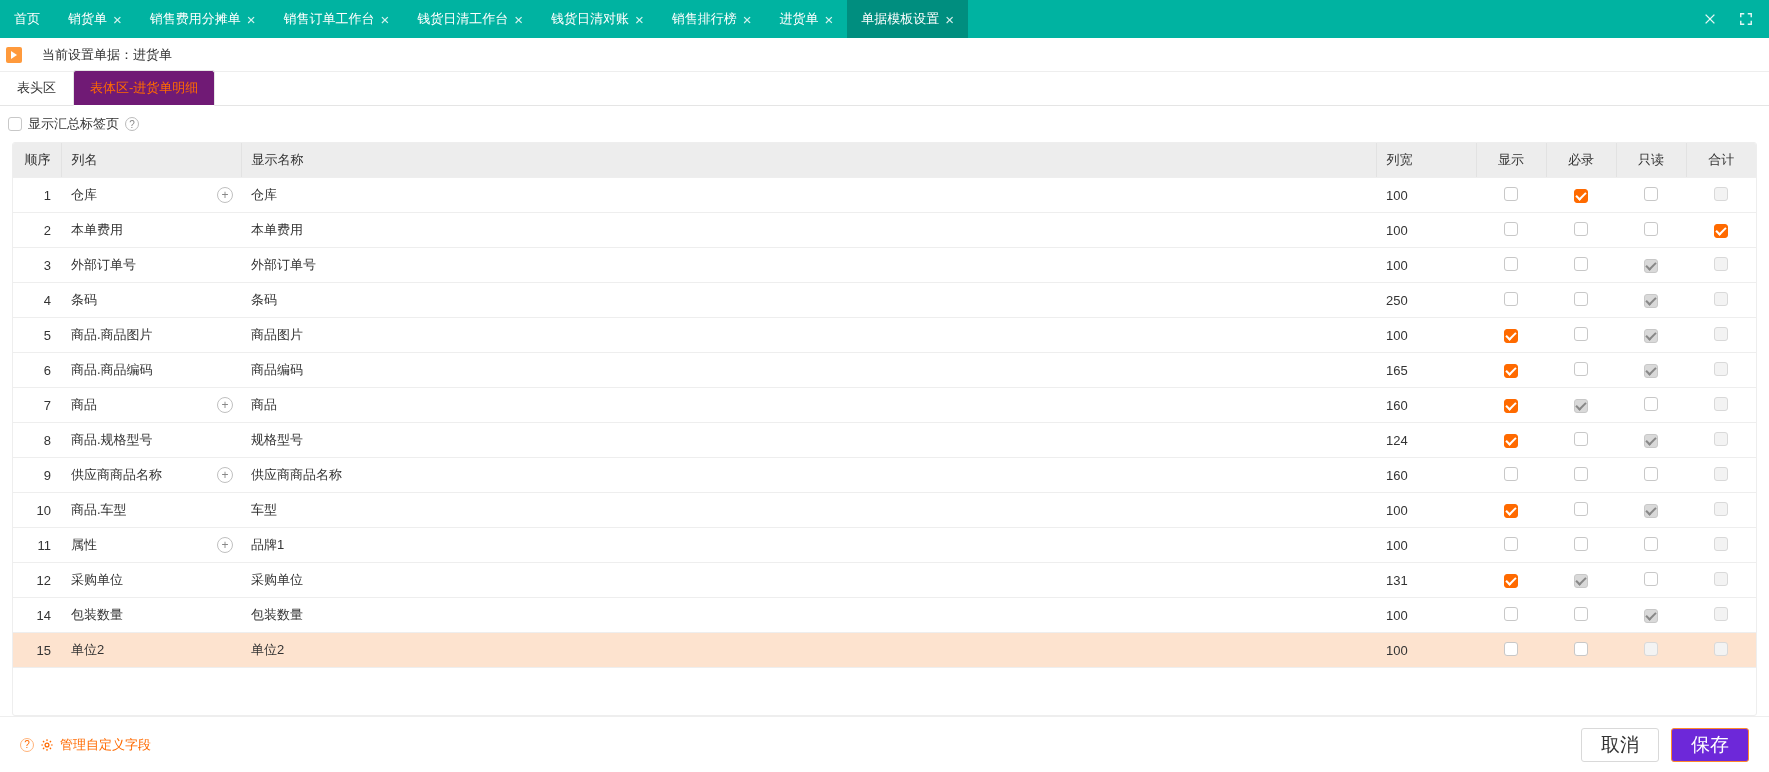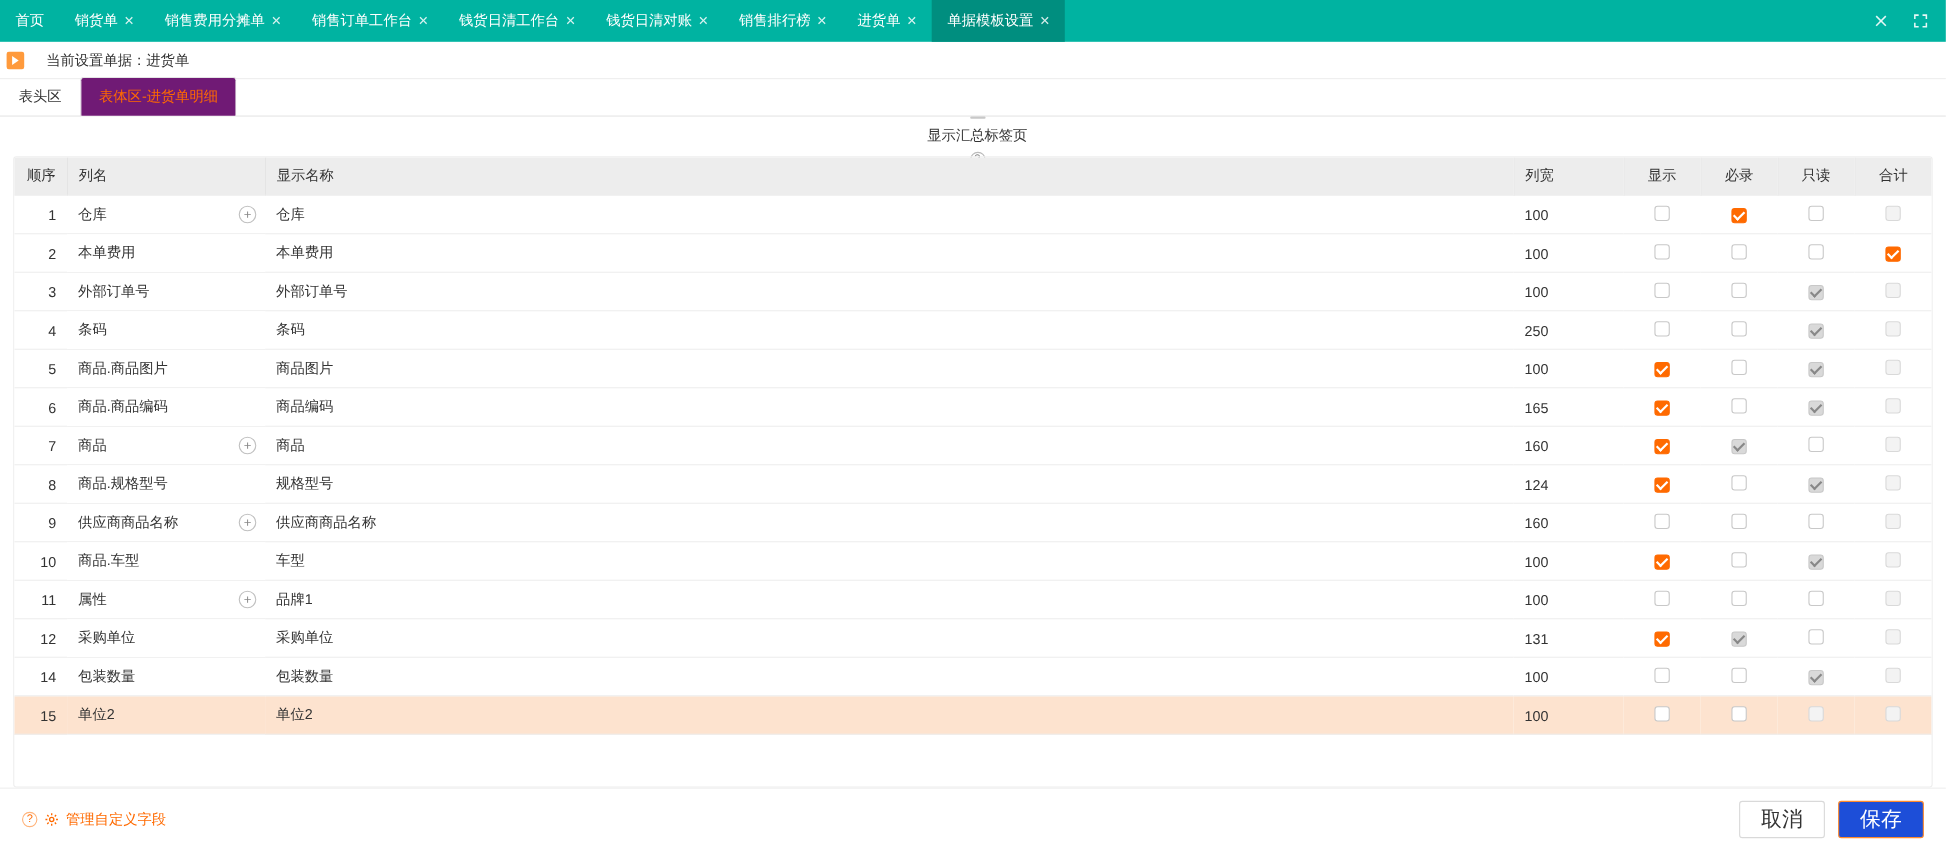--- a/index.html
+++ b/index.html
@@ -18,21 +18,21 @@
 .context-row { height: 34px; display: flex; align-items: center; padding-left: 6px; font-size: 13px; color: #333; border-bottom: 1px solid #eee; }
 .context-row .chevron { width: 16px; height: 16px; background: #ff9a3c; border-radius: 2px; display: flex; align-items: center; justify-content: center; color: #fff; font-size: 12px; margin-right: 4px; }
 .context-row .label { margin-left: 16px; }
 
 
 .sub-tabs { display: flex; align-items: flex-end; height: 34px; border-bottom: 1px solid #e5e5e5; }
 .sub-tabs .sub-tab { padding: 8px 16px; font-size: 13px; cursor: pointer; color: #333; border: 1px solid transparent; border-bottom: none; }
 .sub-tabs .sub-tab.active { color: #ff6a00; border: 1px solid #e5e5e5; border-bottom: 1px solid #fff; border-radius: 3px 3px 0 0; position: relative; top: 1px; background: #701a75; margin-top: 44px; }
 
 
-.summary-row { height: 36px; display: flex; align-items: center; padding-left: 8px; gap: 6px; font-size: 13px; color: #333; flex-direction: column; }
+.summary-row { height: 36px; display: flex; align-items: center; padding-left: 8px; gap: 6px; font-size: 13px; color: #333; }
 .summary-row .help { width: 14px; height: 14px; border: 1px solid #bbb; border-radius: 50%; display: flex; align-items: center; justify-content: center; font-size: 10px; color: #888; }
 
 
 .table-outer { flex: 1; display: flex; flex-direction: column; padding: 0 12px; min-height: 0; }
 .table-scroll { flex: 1; overflow-y: auto; border: 1px solid #eee; border-radius: 3px; position: relative; min-height: 0; }
 table { width: 100%; border-collapse: collapse; table-layout: fixed; }
 th, td { padding: 8px 10px; text-align: left; font-weight: normal; font-size: 13px; border-bottom: 1px solid #eee; }
 thead th { position: sticky; top: 0; background: #ededed; color: #333; z-index: 2; border-right: 1px solid #e2e2e2; }
 thead th:last-child { border-right: none; }
 tbody tr.highlight { background: #fde3cf; }
@@ -62,21 +62,21 @@
 .table-scroll::-webkit-scrollbar-track { background: #f2f2f2; }
 
 
 .footer { height: 56px; border-top: 1px solid #eee; display: flex; align-items: center; padding: 0 20px; gap: 10px; }
 .footer .left { display: flex; align-items: center; gap: 6px; color: #ff6a00; font-size: 13px; }
 .footer .left .q { width: 14px; height: 14px; border: 1px solid #ffb37a; border-radius: 50%; display: flex; align-items: center; justify-content: center; font-size: 10px; color: #ff6a00; }
 .footer .left .gear { width: 14px; height: 14px; }
 .footer .right { margin-left: auto; display: flex; gap: 12px; }
 .btn { min-width: 78px; height: 34px; border-radius: 3px; font-size: 19px; display: flex; align-items: center; justify-content: center; cursor: pointer; }
 .btn-cancel { background: #fff; border: 1px solid #d9d9d9; color: #333; }
-.btn-save { background: #1d4ed8; color: #fff; border: 1px solid #ff8a2b; }
+.btn-save { background: #6d28d9; color: #fff; border: 1px solid #ff8a2b; }
 </style>
 </head>
 <body>
 
 <div class="top-tabs">
   <div class="tab">
       <span>首页</span>
     </div>
     <div class="tab">
       <span>销货单</span>

